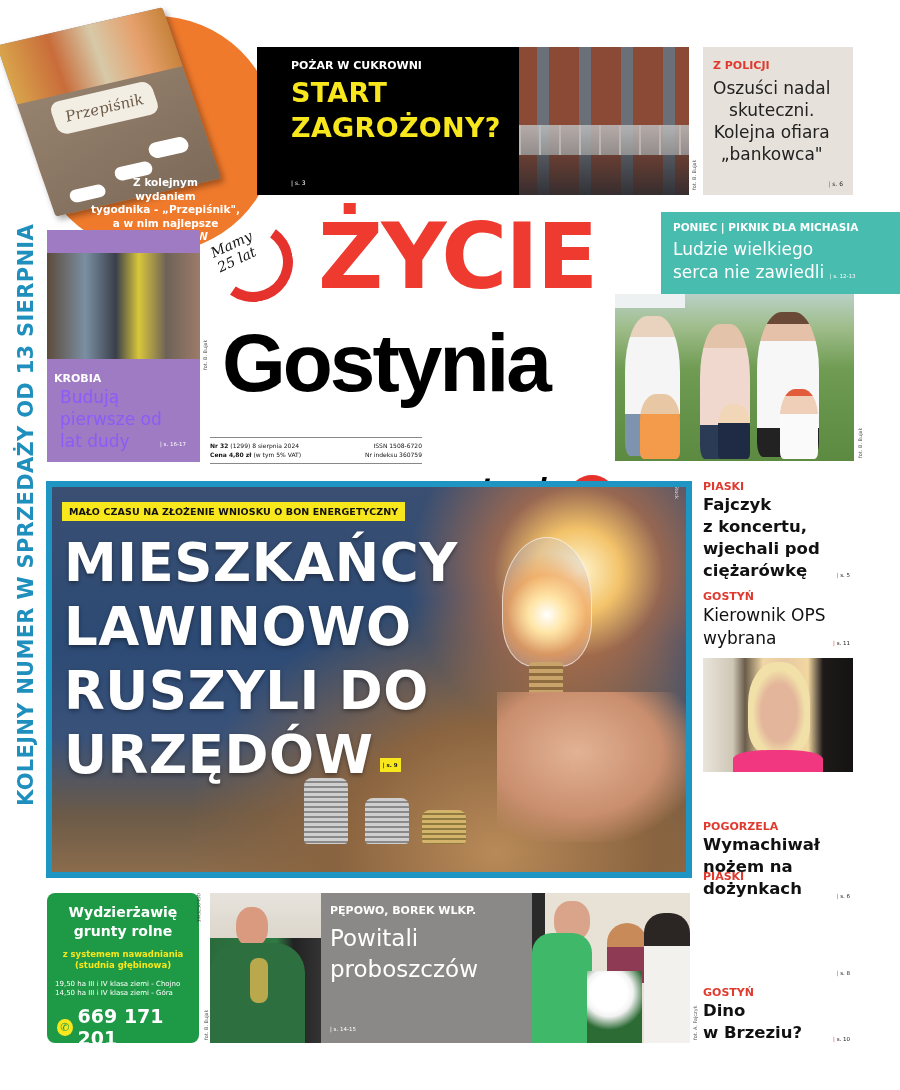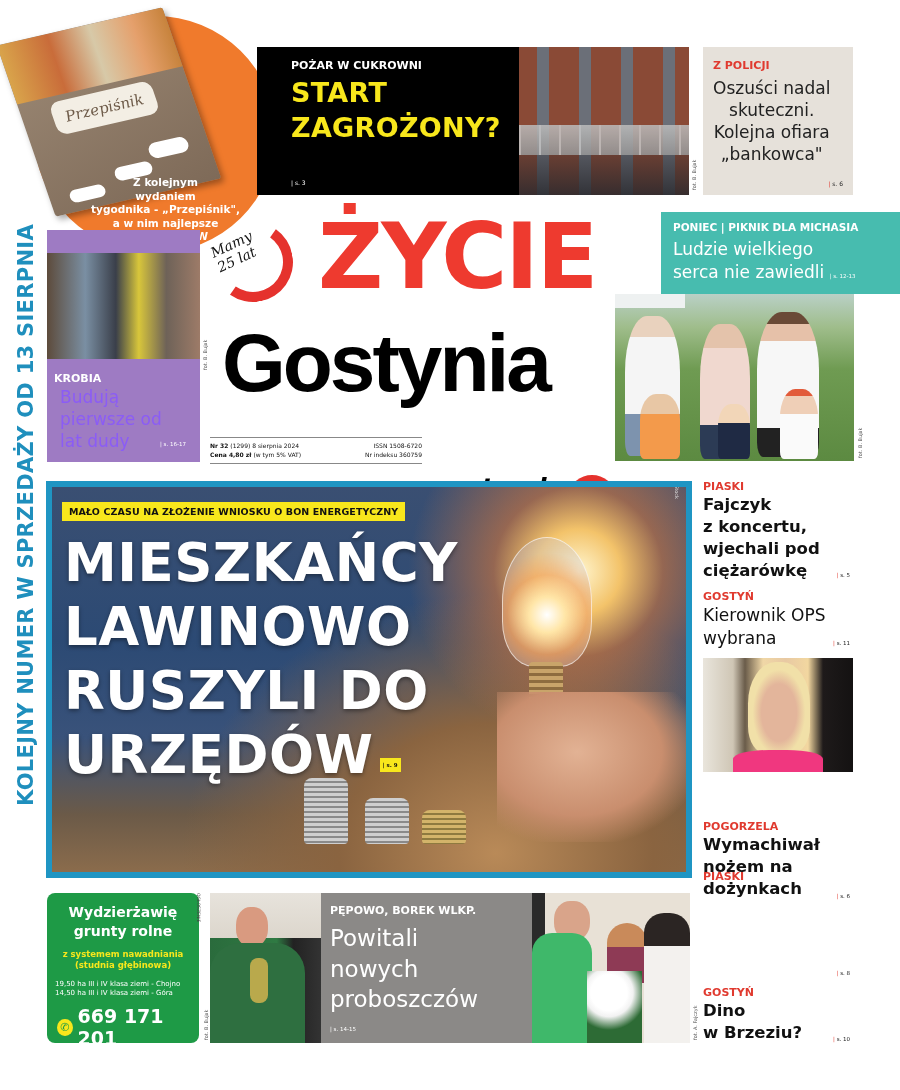--- a/index.html
+++ b/index.html
@@ -323,21 +323,20 @@
   <div class="priest-head"></div>
   <div style="position:absolute;left:0;top:50px;width:95px;height:100px;background:#2e6f40;border-radius:30px 30px 0 0;"></div>
   <div style="position:absolute;left:40px;top:65px;width:18px;height:45px;background:#b9a94c;border-radius:8px;"></div>
 </div>
 <div class="credit" style="left:203px;top:1040px;">fot. B. Bujak</div>
 
 <div class="pepowo-box">
   <div class="pepowo-kicker">PĘPOWO, BOREK WLKP.</div>
   <div class="pepowo-head">
     <div>Powitali</div>
-    <div>nowych</div>
     <div>proboszczów</div>
   </div>
   <div class="pepowo-page">| s. 14-15</div>
 </div>
 <div class="pepowo-photo">
   <div style="position:absolute;left:22px;top:8px;width:36px;height:40px;border-radius:45%;background:#d9a48a;"></div>
   <div class="green-robe"></div>
   <div style="position:absolute;left:75px;top:30px;width:40px;height:60px;background:linear-gradient(180deg,#c98a5a 0 40%,#8e3a55 40%);border-radius:20px 20px 0 0;"></div>
   <div class="flowers"></div>
   <div class="woman-white"></div>

